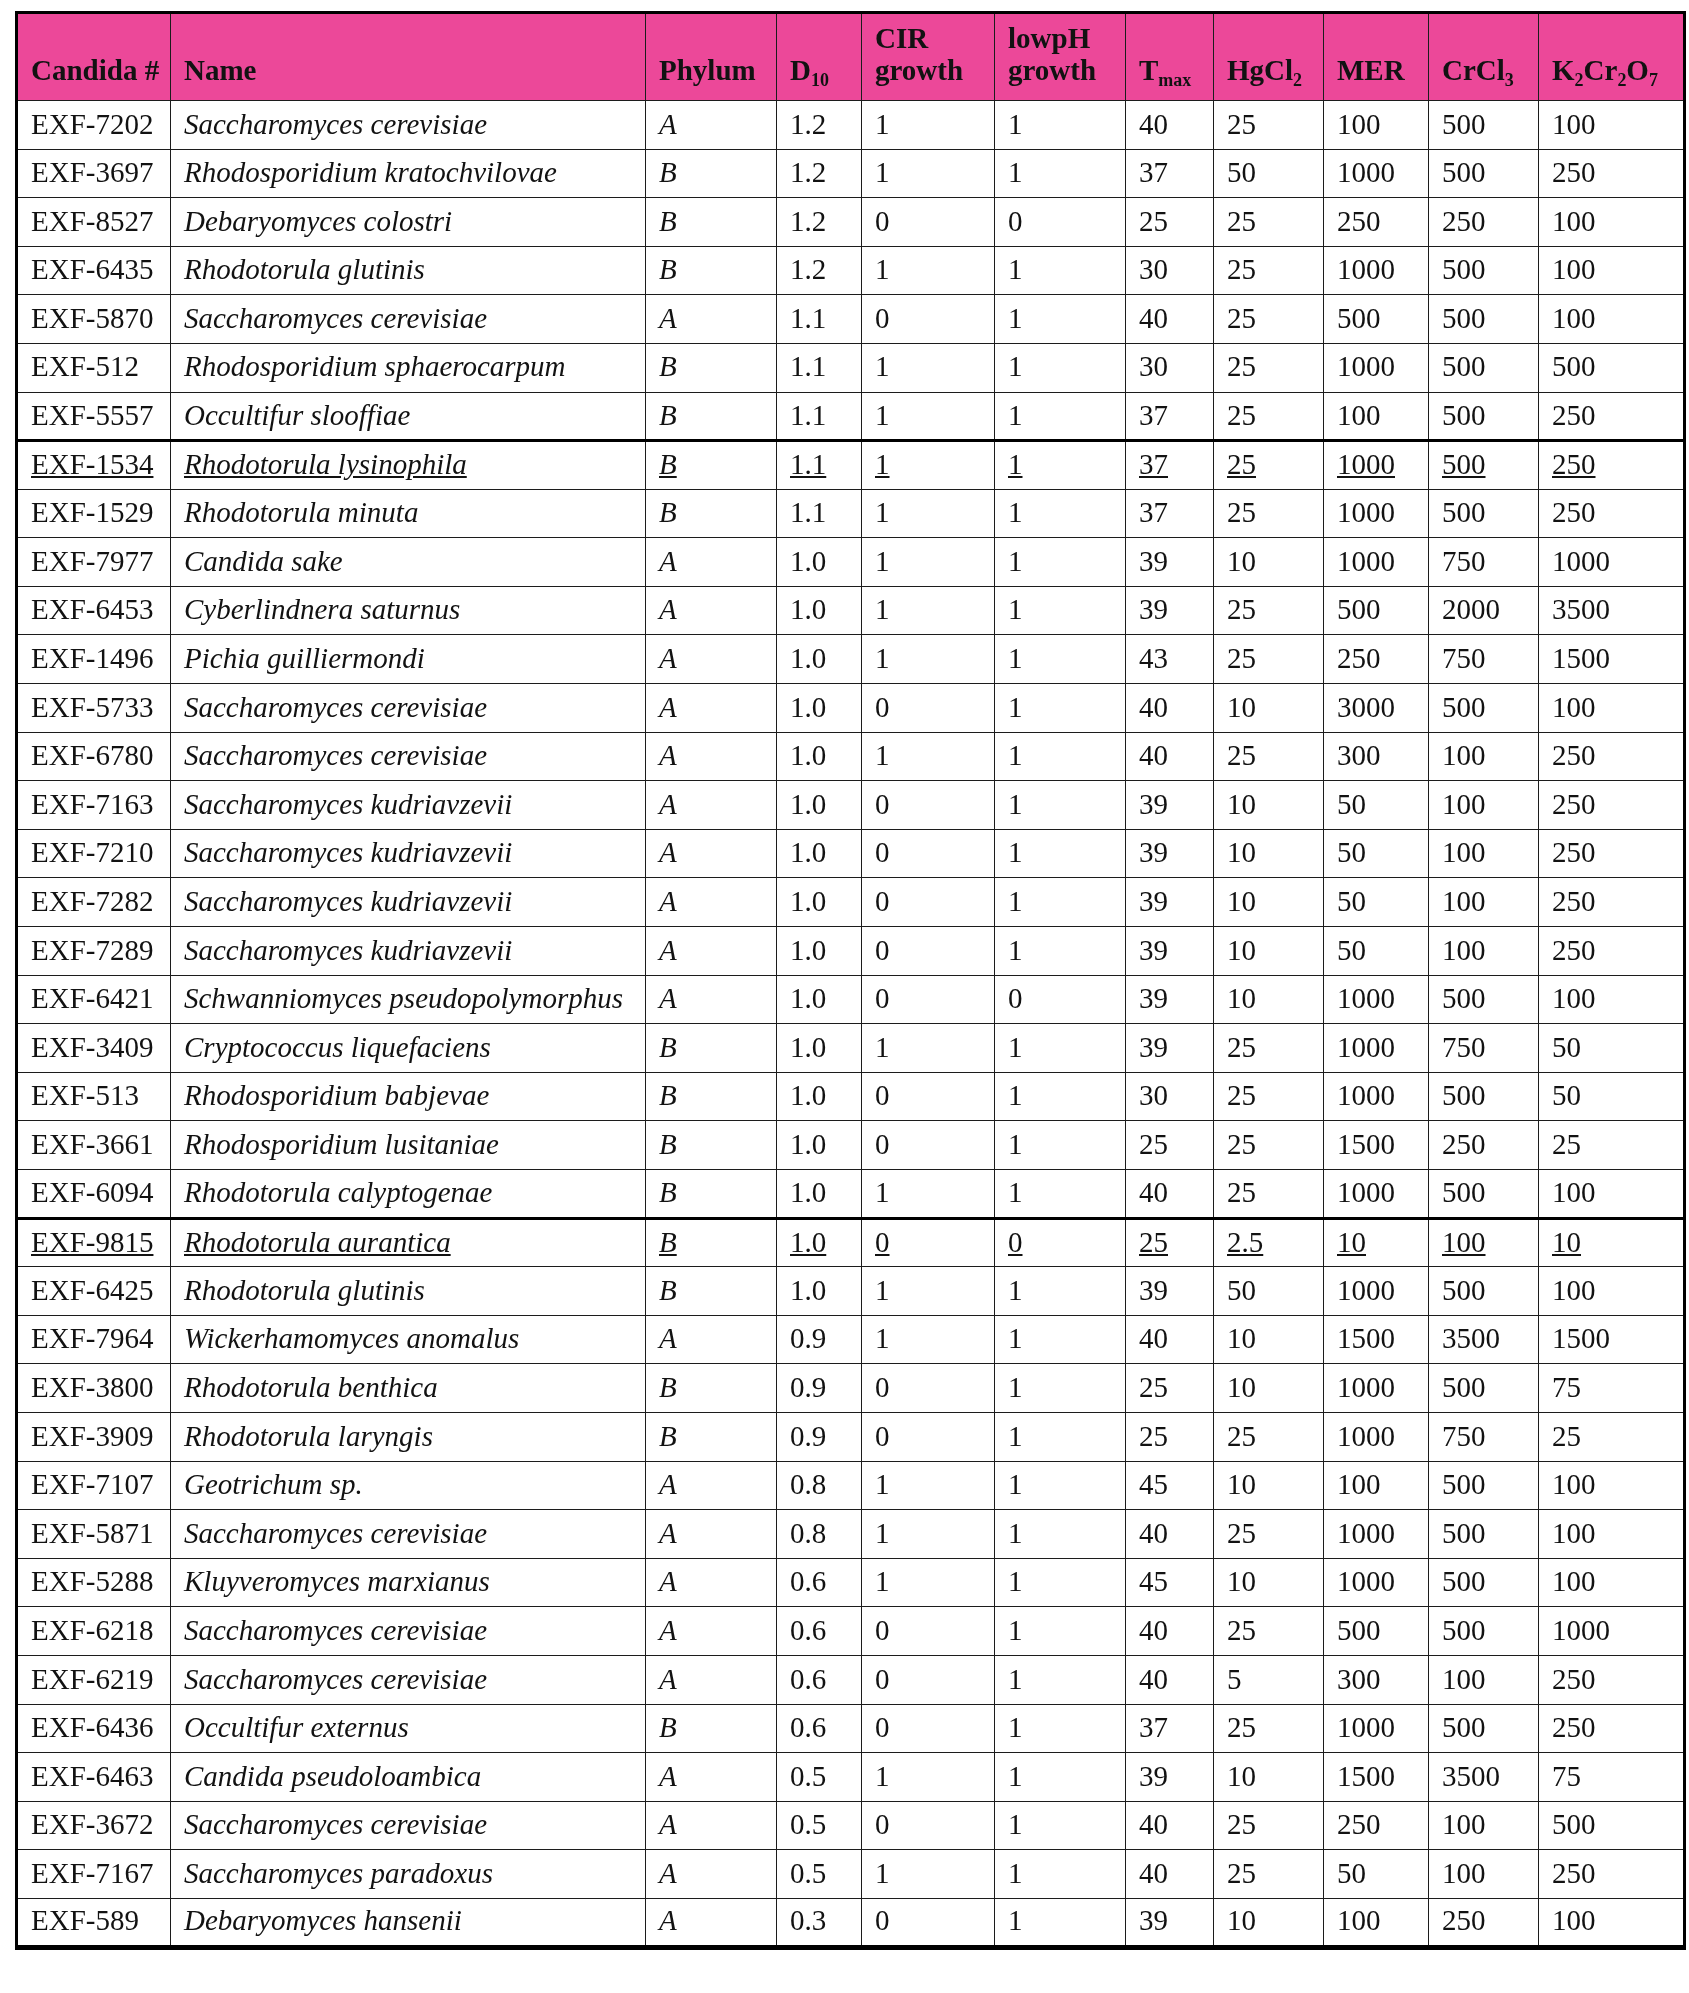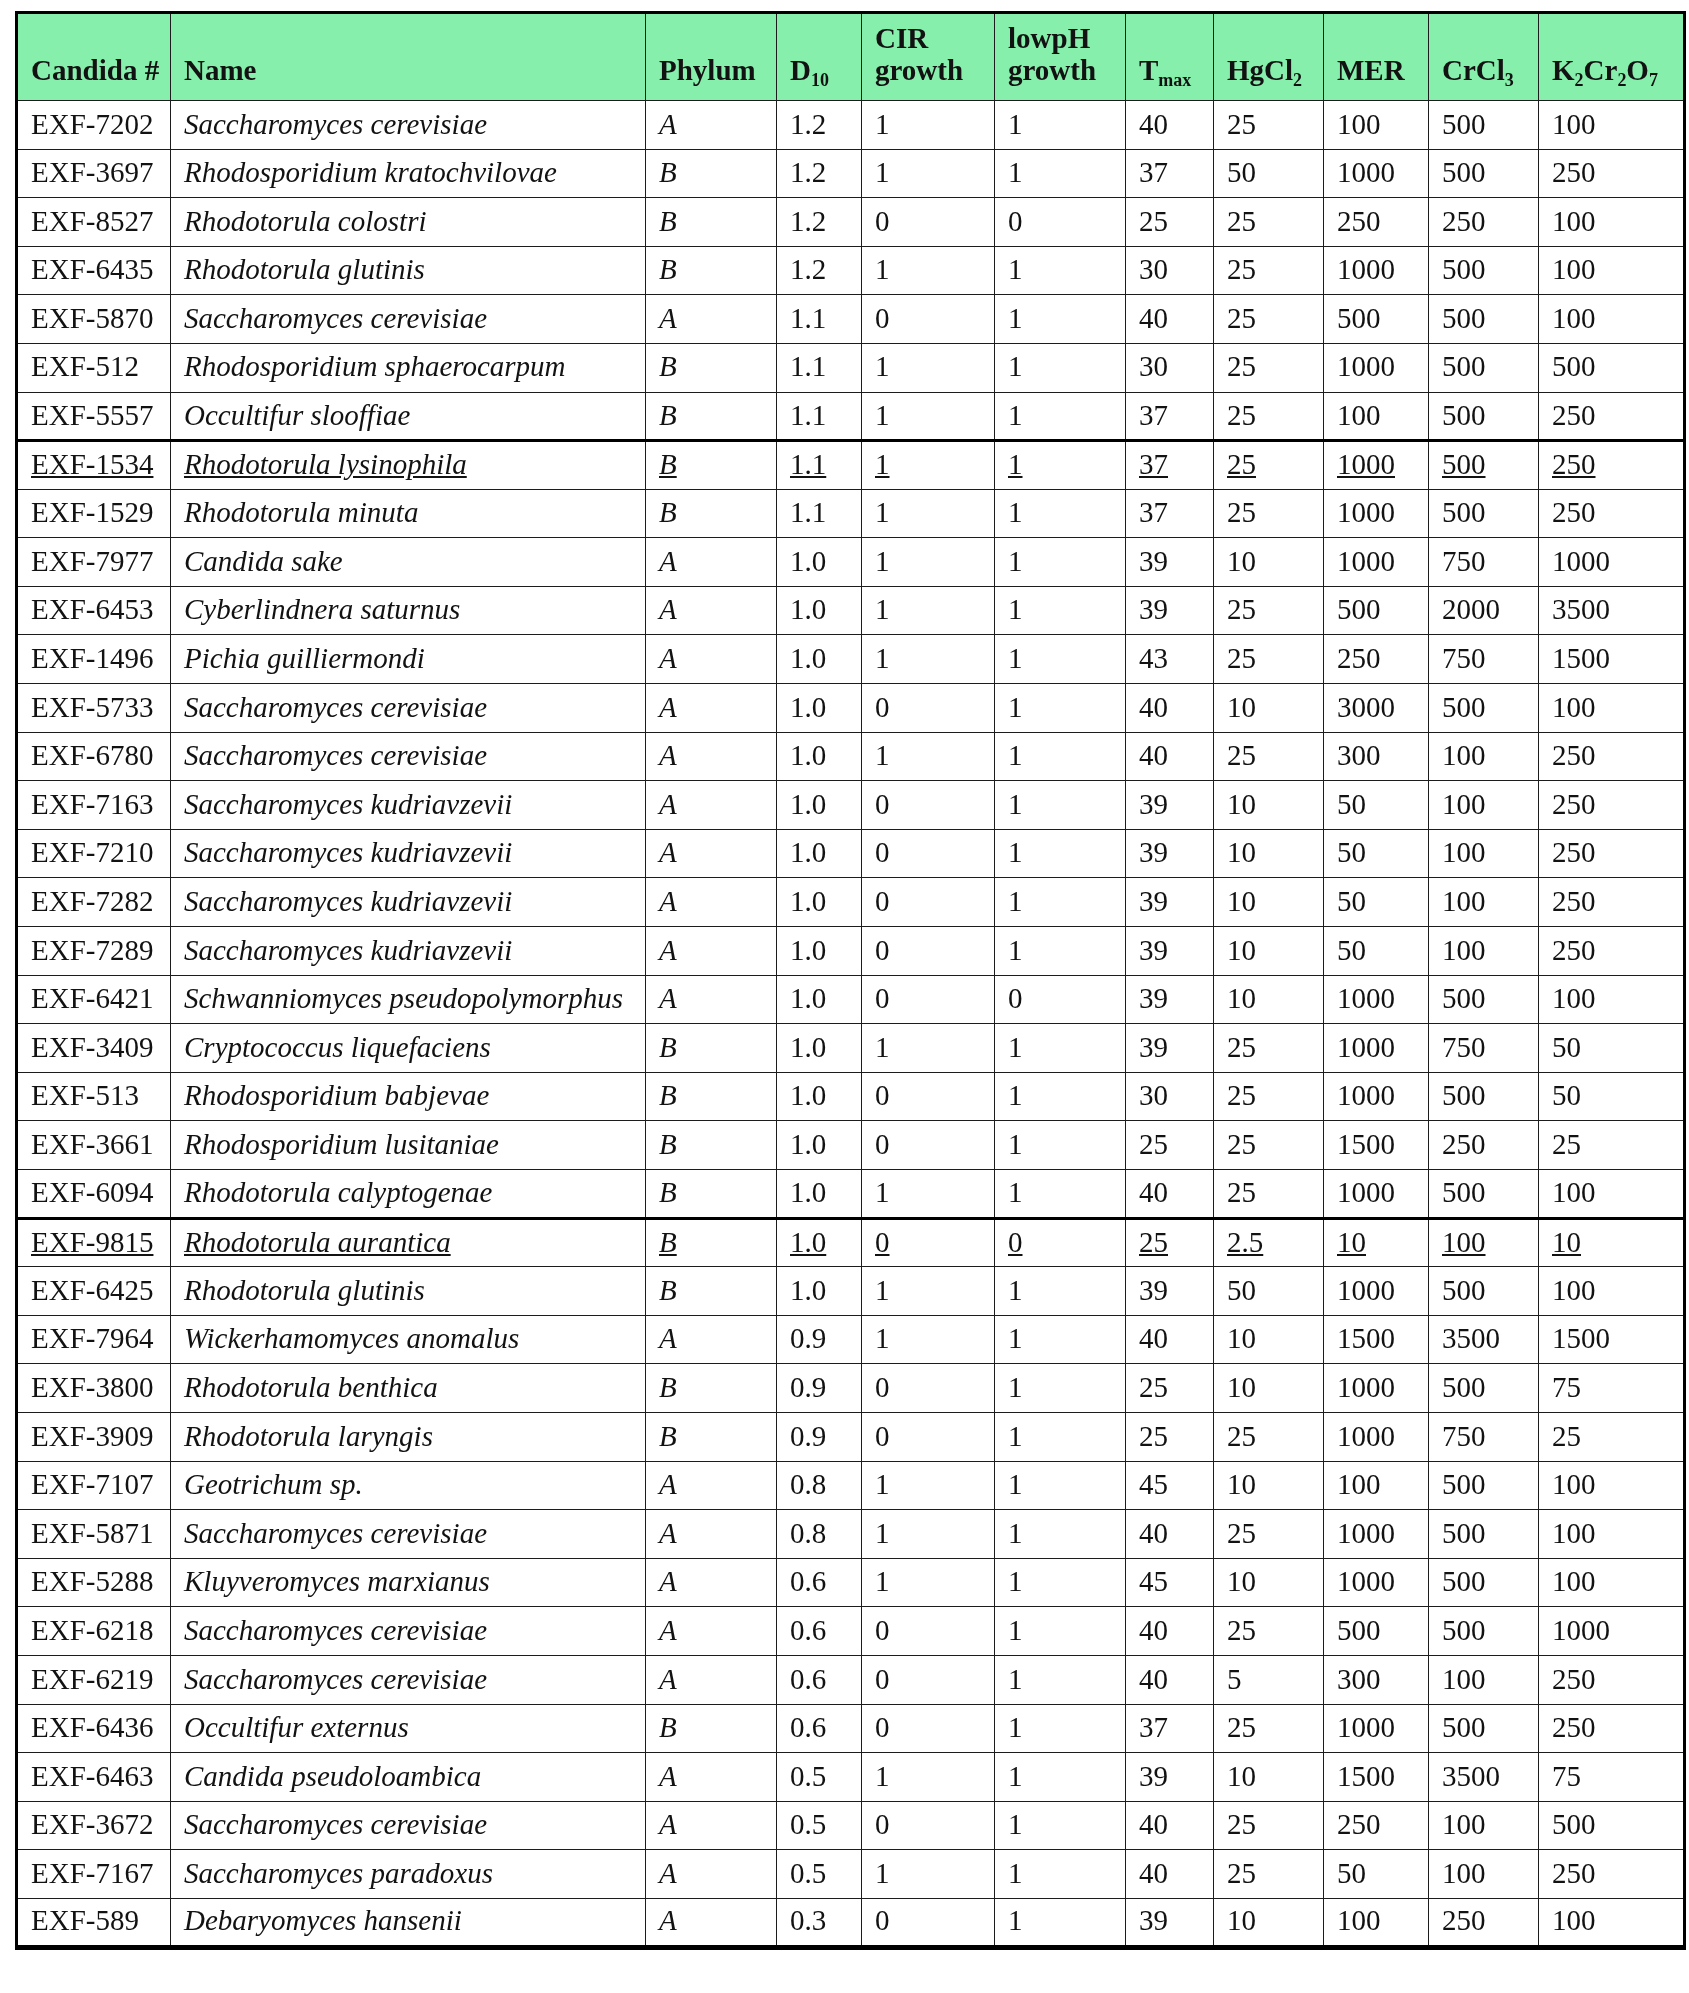--- a/index.html
+++ b/index.html
@@ -28,21 +28,21 @@
     border: 3px solid #000;
     border-bottom-width: 5px;
   }
   table.strain-table th,
   table.strain-table td {
     border: 1.5px solid #1c1c1c;
     overflow: hidden;
     white-space: normal;
   }
   thead th {
-    background: #86efac;
+    background: #ec4899;
     text-align: left;
     vertical-align: bottom;
     font-weight: bold;
     padding: 8px 8px 13px 13px;
     height: 74px;
     box-sizing: border-box;
     border-bottom: 2.5px solid #000;
     line-height: 1.12;
   }
   tbody tr {
@@ -123,21 +123,21 @@
           <td>1</td>
           <td>1</td>
           <td>37</td>
           <td>50</td>
           <td>1000</td>
           <td>500</td>
           <td>250</td>
         </tr>
         <tr>
           <td>EXF-8527</td>
-          <td class="italic">Rhodotorula colostri</td>
+          <td class="italic">Debaryomyces colostri</td>
           <td class="italic">B</td>
           <td>1.2</td>
           <td>0</td>
           <td>0</td>
           <td>25</td>
           <td>25</td>
           <td>250</td>
           <td>250</td>
           <td>100</td>
         </tr>

